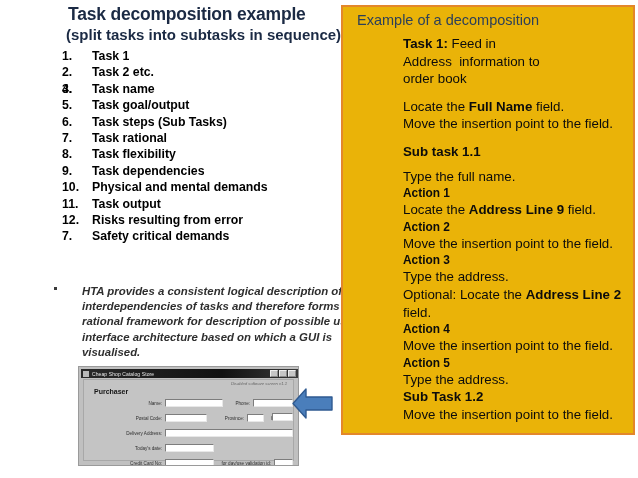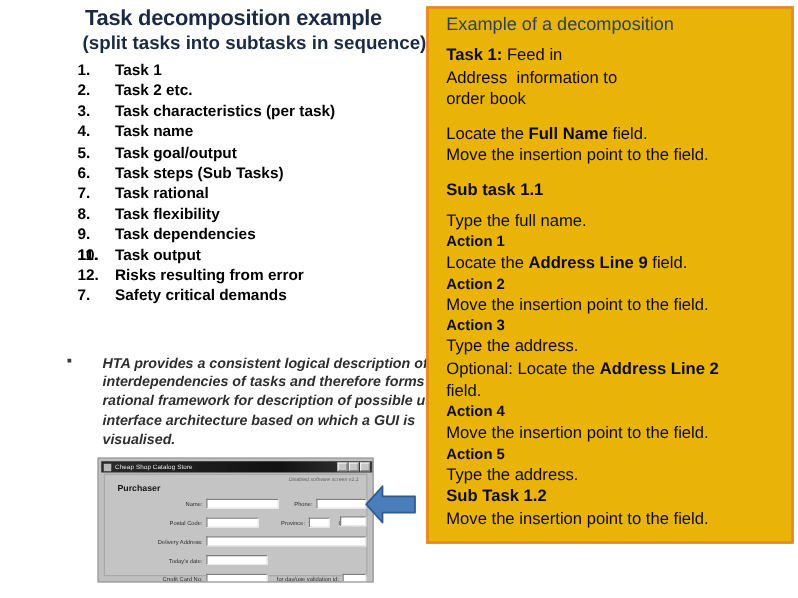--- a/index.html
+++ b/index.html
@@ -223,20 +223,21 @@
     position: absolute;
     left: 14px;
     top: 28px;
     width: 272px;
   }
   .rb-line {
     font-size: 13.3px;
     line-height: 17.6px;
     color: #0c0c0c;
     white-space: pre-wrap;
+    margin-left: 46px;
   }
   .rb-line.bold {
     font-weight: bold;
   }
   .rb-line.action {
     font-size: 11.9px;
     font-weight: bold;
     line-height: 16px;
   }
   .rb-line b { font-weight: bold; }
@@ -247,28 +248,28 @@
 <body>
 
 <div id="left-panel">
 
   <div id="slide-title">Task decomposition example</div>
   <div id="slide-subtitle">(split tasks into subtasks in sequence)</div>
 
   <ol id="task-list">
       <li><span class="num">1.</span><span>Task 1</span></li>
       <li><span class="num">2.</span><span>Task 2 etc.</span></li>
-      <li><span class="num">3.</span><span>Task characteristics (per task)</span></li>
+      <li><span class="num">3.</span></li>
       <li><span class="num">4.</span><span>Task name</span></li>
       <li><span class="num">5.</span><span>Task goal/output</span></li>
       <li><span class="num">6.</span><span>Task steps   (Sub Tasks)</span></li>
       <li><span class="num">7.</span><span>Task rational</span></li>
       <li><span class="num">8.</span><span>Task flexibility</span></li>
       <li><span class="num">9.</span><span>Task dependencies</span></li>
-      <li><span class="num">10.</span></li>
+      <li><span class="num">10.</span><span>Physical and mental demands</span></li>
       <li><span class="num">11.</span><span>Task output</span></li>
       <li><span class="num">12.</span><span>Risks resulting from error</span></li>
       <li><span class="num">7.</span><span>Safety critical demands</span></li>
     </ol>
 
   <div id="hta-bullet">
     <span class="dot"></span>
     <span class="btext">HTA provides a consistent logical description of the interdependencies of tasks and therefore forms a rational framework for description of possible user interface architecture based on which a GUI is visualised.</span>
   </div>
 

